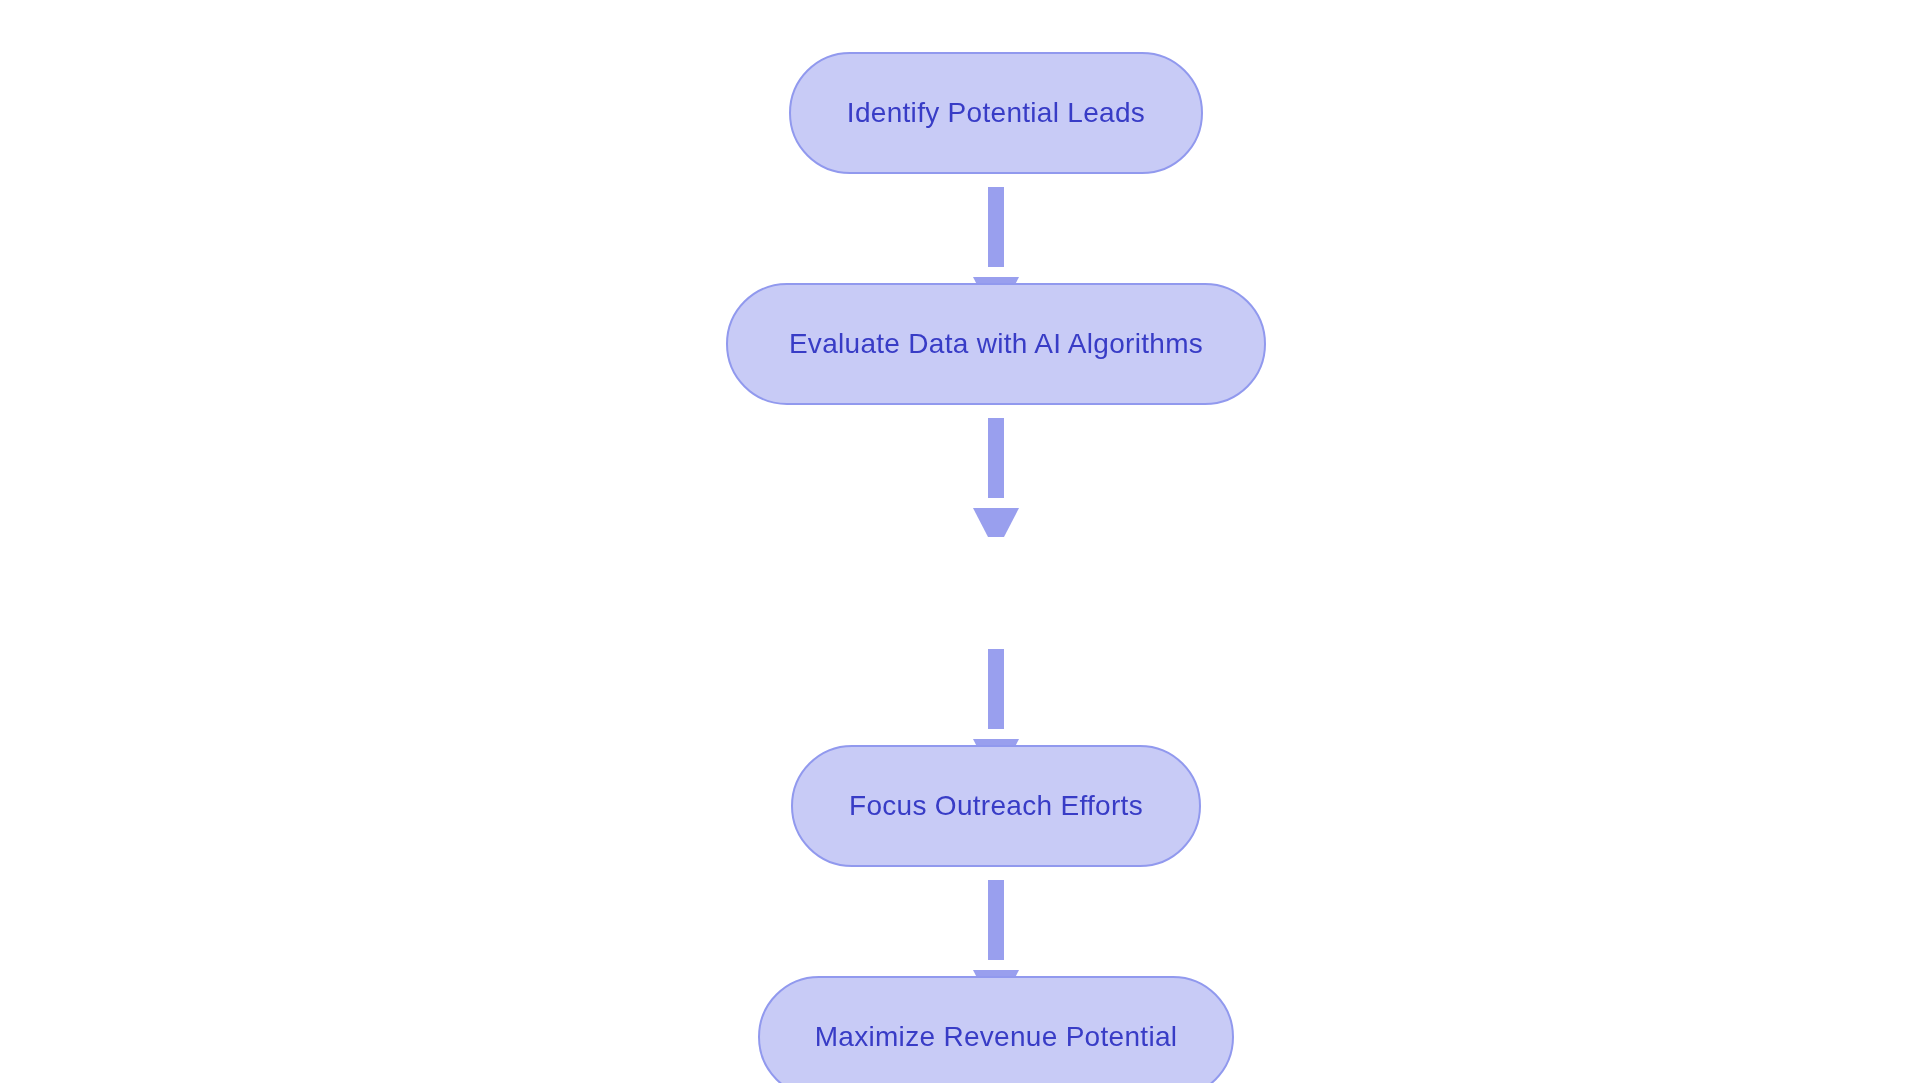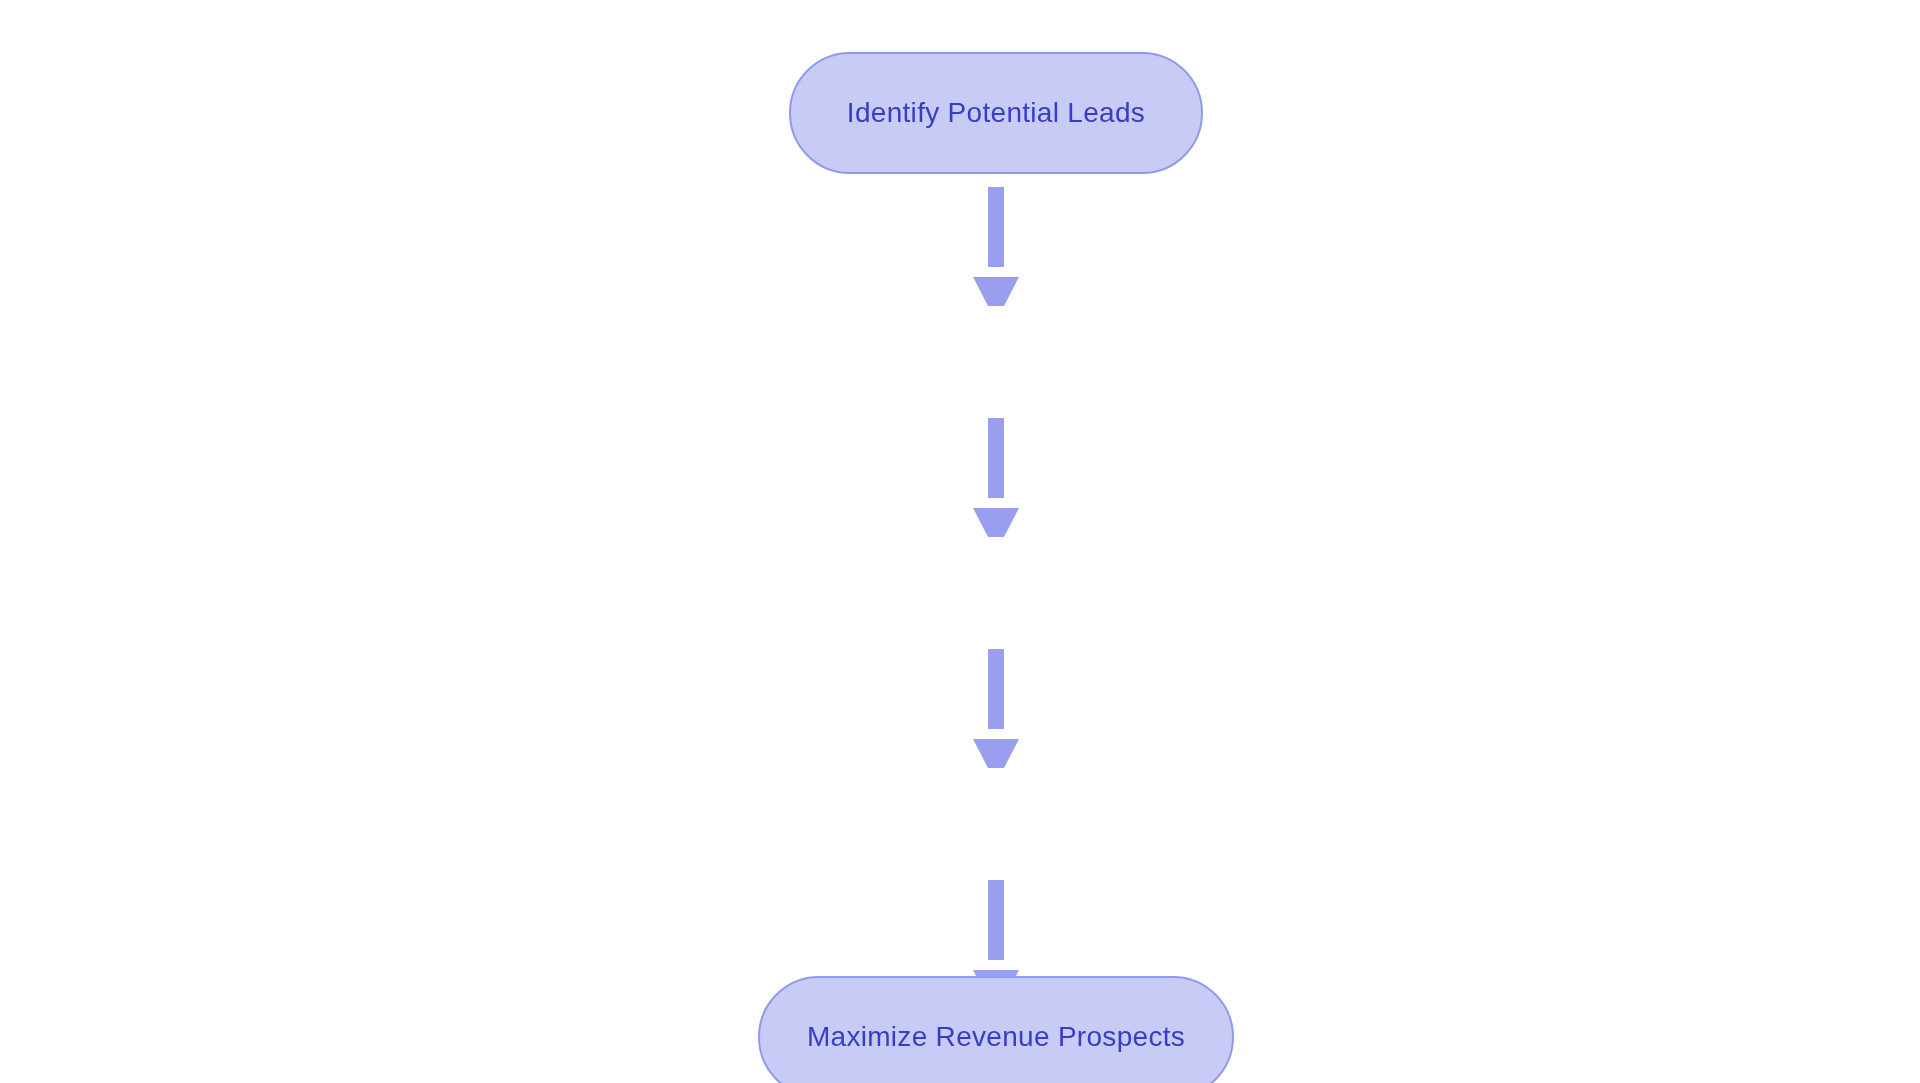--- a/index.html
+++ b/index.html
@@ -79,35 +79,41 @@
 
   <div class="node node-1">
     <span class="node-label">Identify Potential Leads</span>
   </div>
 
   <div class="arrow arrow-1">
     <div class="arrow-line"></div>
     <div class="arrow-head"></div>
   </div>
 
+  <div class="node node-2">
+    <span class="node-label">Evaluate Data with AI Algorithms</span>
+  </div>
 
   <div class="arrow arrow-2">
     <div class="arrow-line"></div>
     <div class="arrow-head"></div>
   </div>
 
 
   <div class="arrow arrow-3">
     <div class="arrow-line"></div>
     <div class="arrow-head"></div>
   </div>
 
+  <div class="node node-4">
+    <span class="node-label">Focus Outreach Efforts</span>
+  </div>
 
   <div class="arrow arrow-4">
     <div class="arrow-line"></div>
     <div class="arrow-head"></div>
   </div>
 
   <div class="node node-5">
-    <span class="node-label">Maximize Revenue Prospects</span>
+    <span class="node-label">Maximize Revenue Potential</span>
   </div>
 
 </div>
 
 </body></html>

